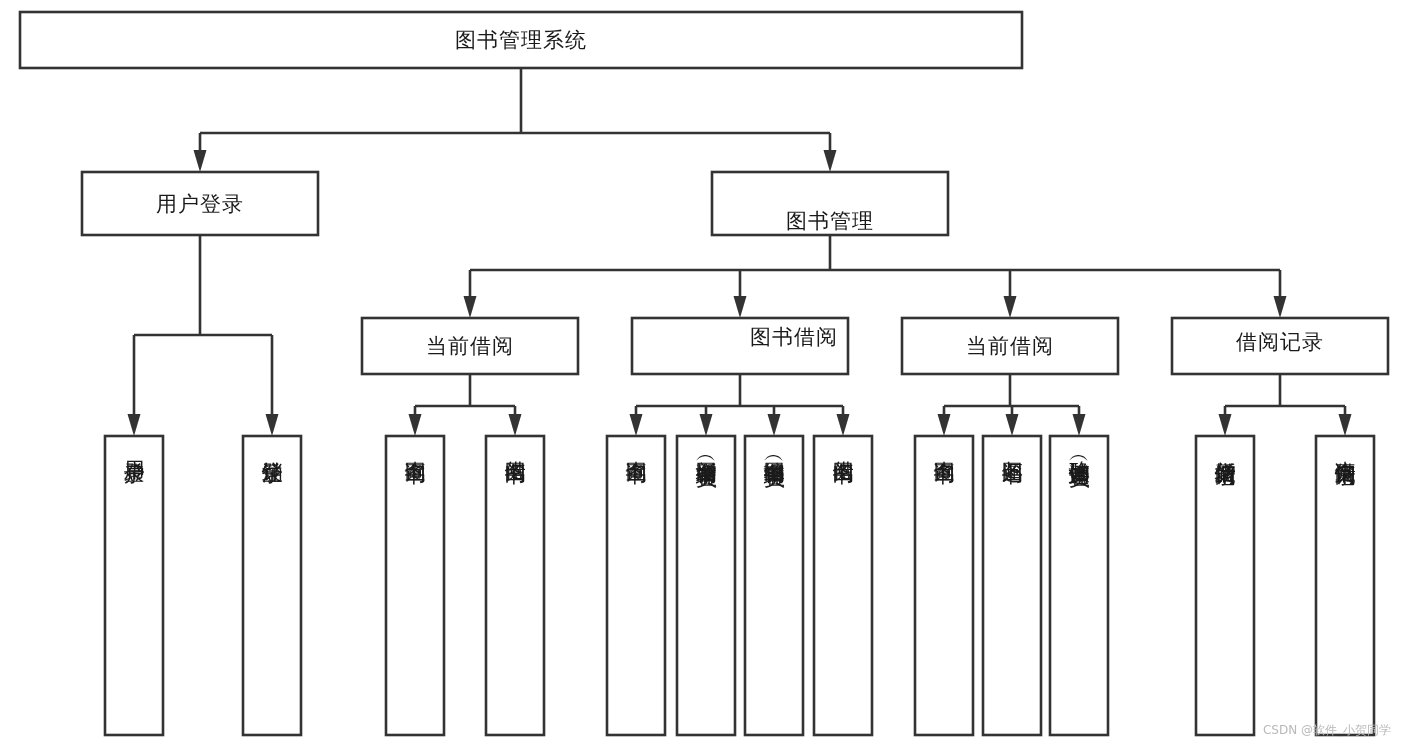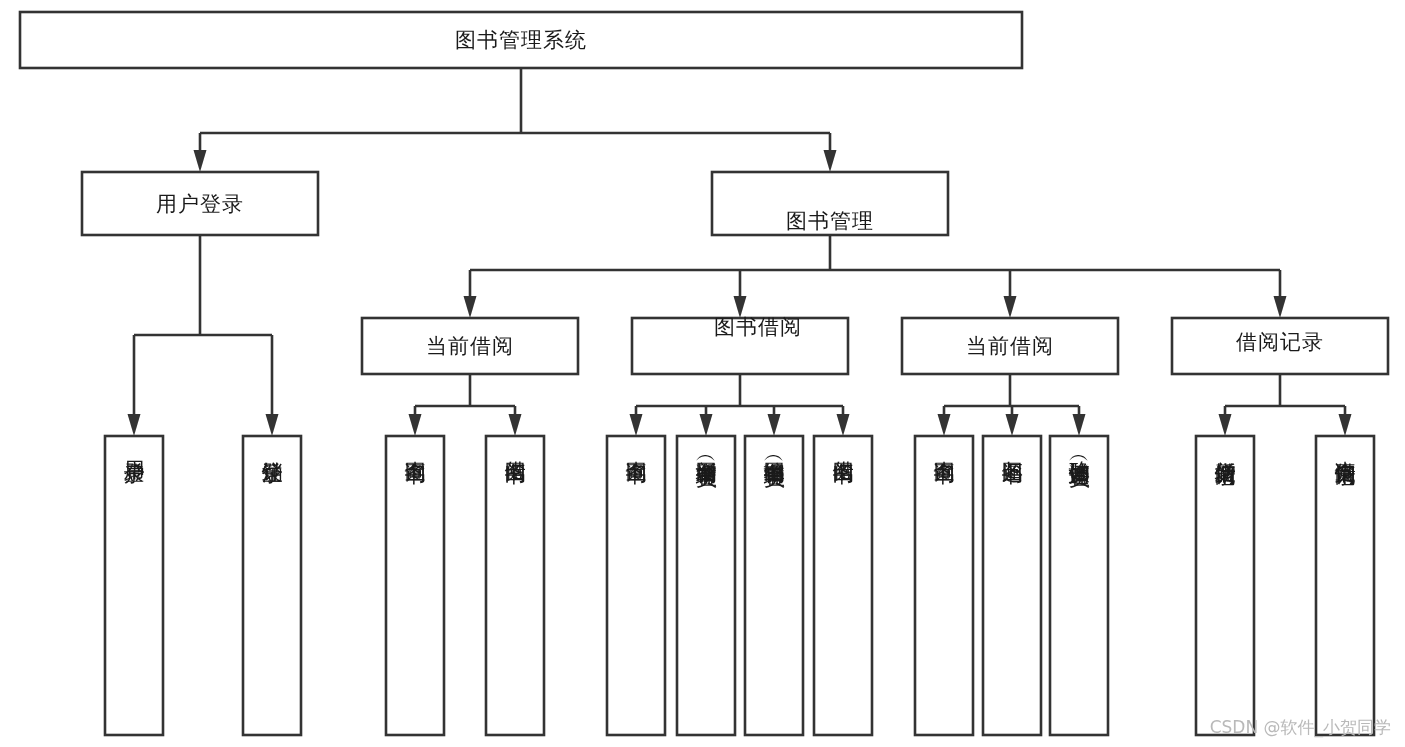--- a/index.html
+++ b/index.html
@@ -72,21 +72,21 @@
     font-size: 21px;
     color: #1a1a1a;
     letter-spacing: 1px;
     white-space: nowrap;
   }
   .watermark {
     position: absolute;
     right: 14px;
     bottom: 8px;
     font-family: "DejaVu Sans", "Liberation Sans", sans-serif;
-    font-size: 17px;
+    font-size: 12px;
     color: #b9b9b9;
     white-space: nowrap;
     user-select: none;
   }
 </style>
 </head>
 <body>
 
 <div id="diagram-root">
 
@@ -187,21 +187,21 @@
       </div>
       <div class="htext-wrap" style="left: 362px; top: 318px; width: 216px; height: 56px;">
         <span class="htext">当前借阅</span>
       </div>
       <div class="vtext-wrap" style="left: 386px; top: 436px; width: 58px; height: 299px; padding-top: 8px;">
         <span class="vtext">查询图书</span>
       </div>
       <div class="vtext-wrap" style="left: 486px; top: 436px; width: 58px; height: 299px; padding-top: 8px;">
         <span class="vtext">借阅图书</span>
       </div>
-      <div class="htext-wrap" style="left: 632px; top: 299px; width: 252px; height: 56px;">
+      <div class="htext-wrap" style="left: 632px; top: 309px; width: 252px; height: 56px; padding-left: 36px;">
         <span class="htext">图书借阅</span>
       </div>
       <div class="vtext-wrap" style="left: 607px; top: 436px; width: 58px; height: 299px; padding-top: 8px;">
         <span class="vtext">查询图书</span>
       </div>
       <div class="vtext-wrap" style="left: 677px; top: 436px; width: 58px; height: 299px; padding-top: 8px;">
         <span class="vtext">新增图书（管理员）</span>
       </div>
       <div class="vtext-wrap" style="left: 745px; top: 436px; width: 58px; height: 299px; padding-top: 8px;">
         <span class="vtext">编辑图书（管理员）</span>

